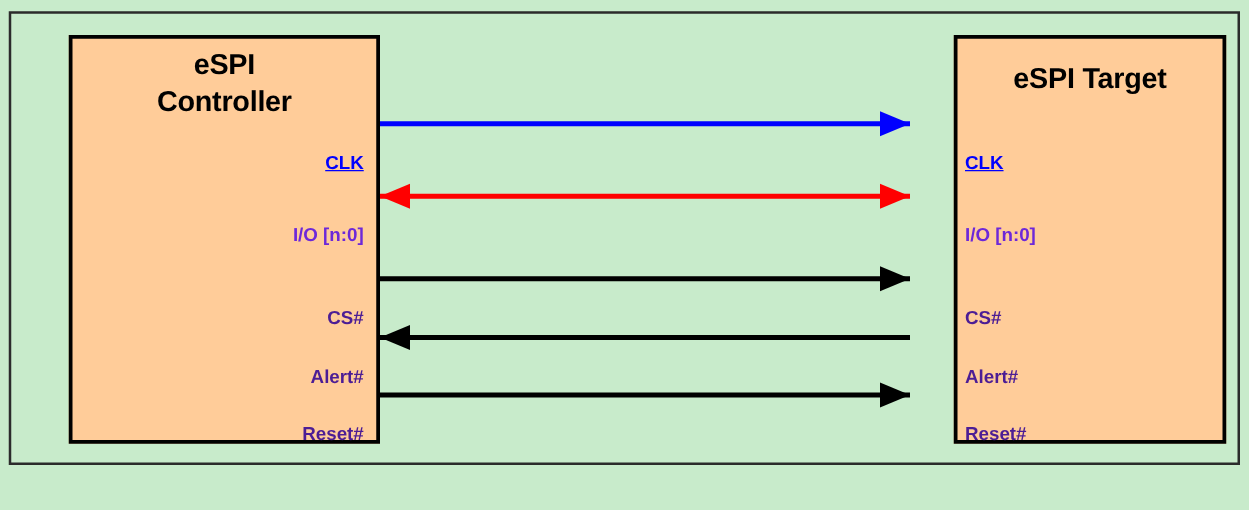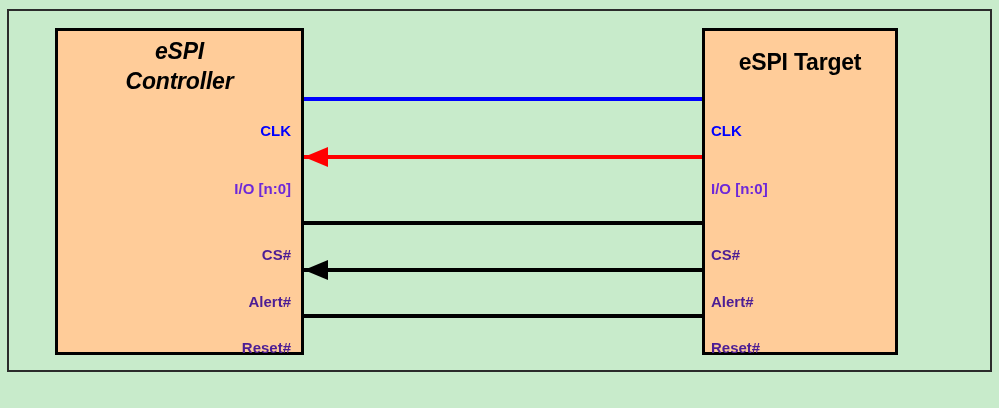--- a/index.html
+++ b/index.html
@@ -34,58 +34,57 @@
     border: 3px solid #000000;
     box-sizing: border-box;
   }
   #controller-block {
     left: 55px;
     top: 28px;
     width: 249px;
     height: 327px;
   }
   #target-block {
-    left: 702px;
+    left: 763px;
     top: 28px;
-    width: 196px;
+    width: 218px;
     height: 327px;
   }
   .block-title {
     position: absolute;
     left: 0;
     right: 0;
     text-align: center;
     font-weight: bold;
     font-size: 23px;
     line-height: 30px;
     color: #000000;
     letter-spacing: -0.2px;
   }
   #controller-title {
     top: 5px;
-    font-style: italic;
   }
   #target-title {
     top: 16px;
   }
   .sig-label {
     position: absolute;
     font-weight: bold;
     font-size: 15px;
     line-height: 15px;
     white-space: nowrap;
     color: #4c1d95;
   }
   .sig-label.left {
     text-align: right;
   }
   .sig-label.right {
     text-align: left;
   }
-  .sig-label.clk { color: #0000ff; }
+  .sig-label.clk { color: #0000ff; text-decoration: underline; }
   .sig-label.io  { color: #6d28d9; }
 
   .wire {
     position: absolute;
     height: 0;
     border-top-style: solid;
   }
   .wire.blue  { border-top-color: #0000ff; border-top-width: 4px; }
   .wire.red   { border-top-color: #ff0000; border-top-width: 4px; }
   .wire.black { border-top-color: #000000; border-top-width: 4px; }

